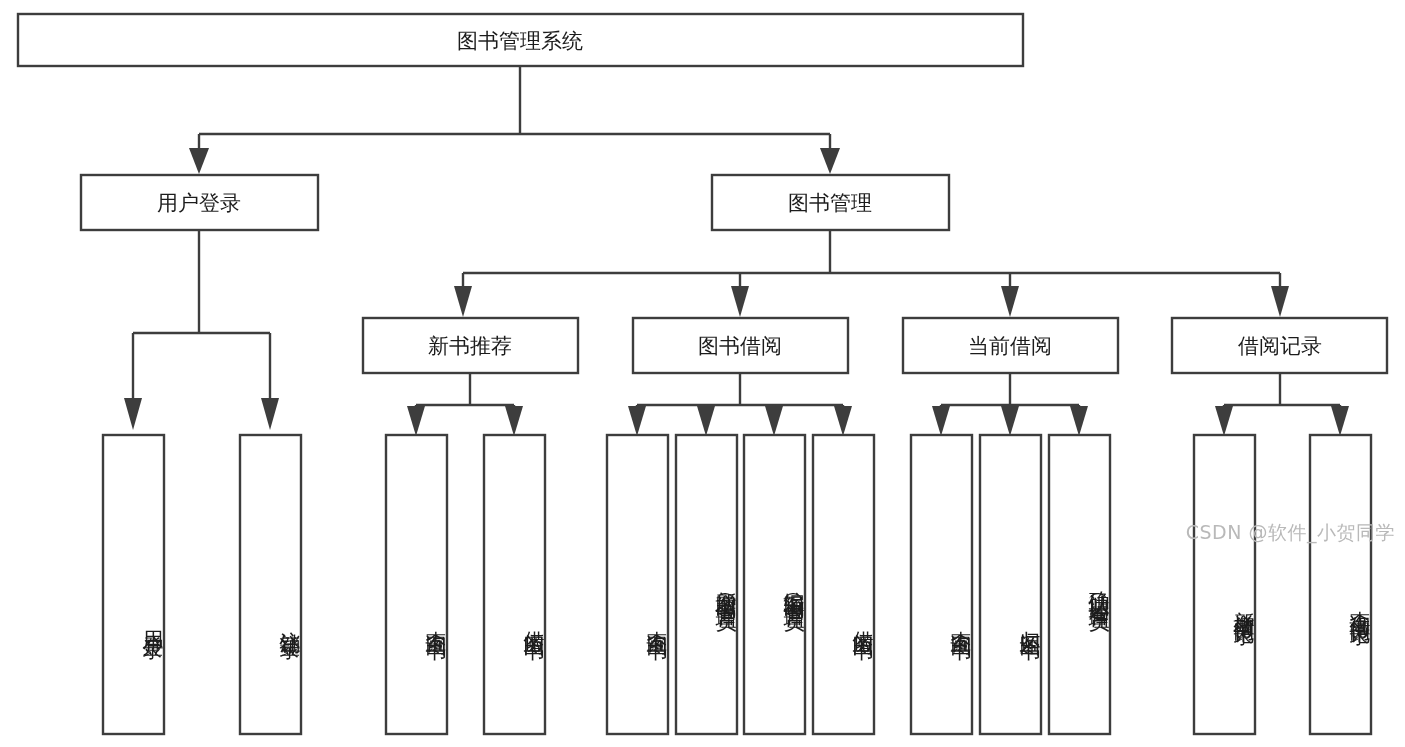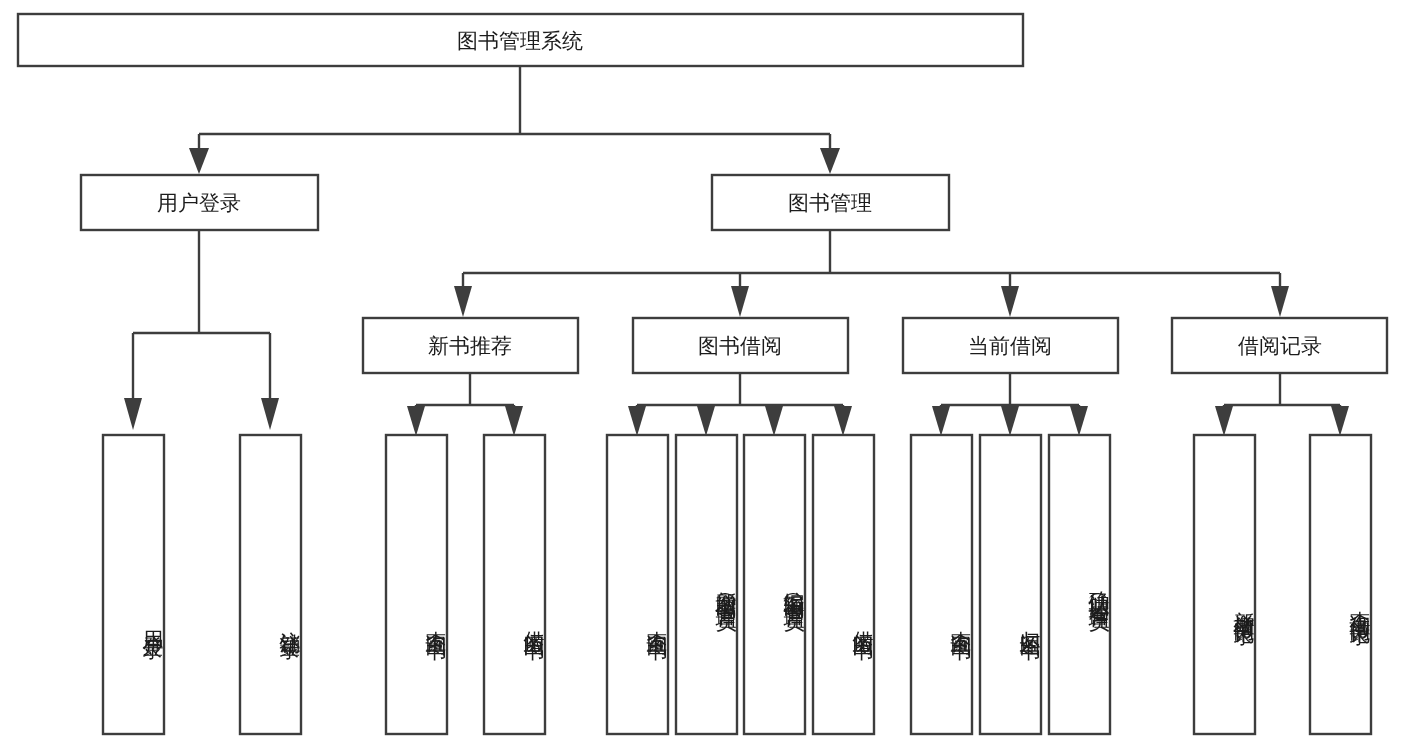--- a/index.html
+++ b/index.html
@@ -211,14 +211,15 @@
   <div class="vlabel" style="left:744px; top:442px; width:61px; height:290px;">编辑图书（管理员）</div>
   <div class="vlabel" style="left:813px; top:510px; width:61px; height:220px;">借阅图书</div>
 
   <div class="vlabel" style="left:911px; top:510px; width:61px; height:220px;">查询图书</div>
   <div class="vlabel" style="left:980px; top:510px; width:61px; height:220px;">归还图书</div>
   <div class="vlabel" style="left:1049px; top:442px; width:61px; height:290px;">确认归还（管理员）</div>
 
   <div class="vlabel" style="left:1194px; top:478px; width:61px; height:250px;">新增借阅记录</div>
   <div class="vlabel" style="left:1310px; top:478px; width:61px; height:250px;">查询借阅记录</div>
 
+  <div class="watermark">CSDN @软件_小贺同学</div>
 
 </div>
 
 </body></html>

